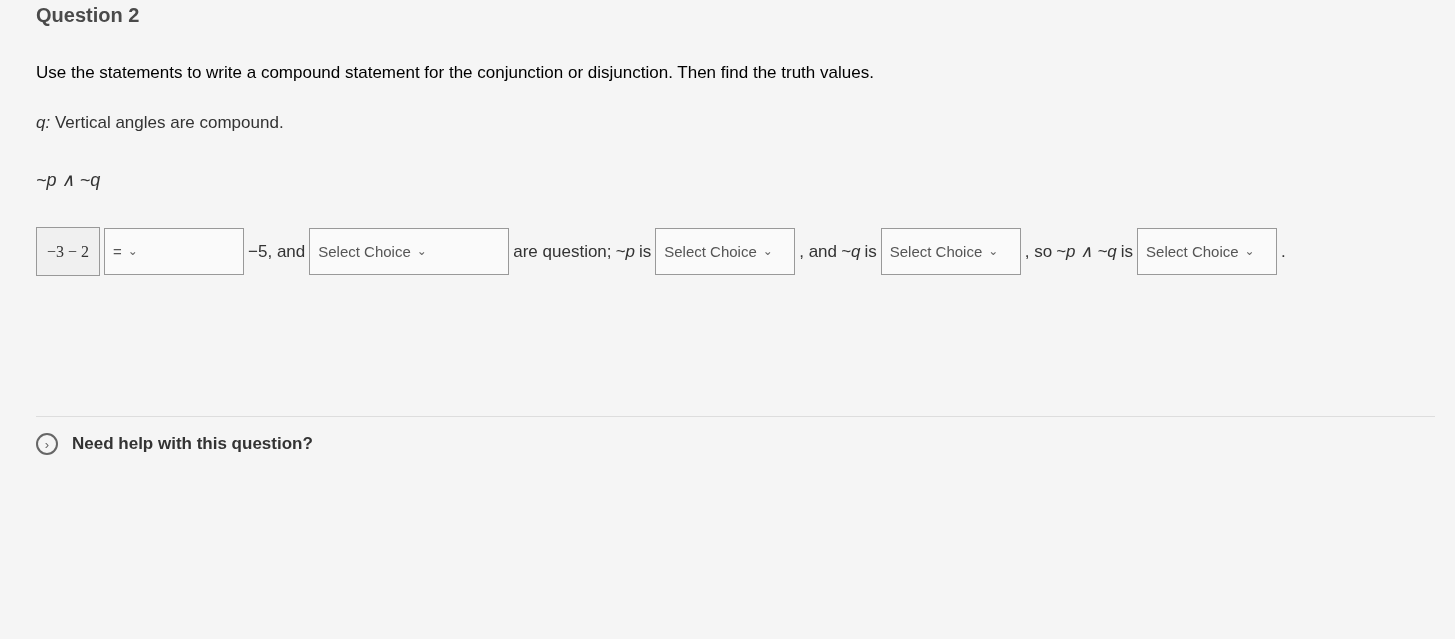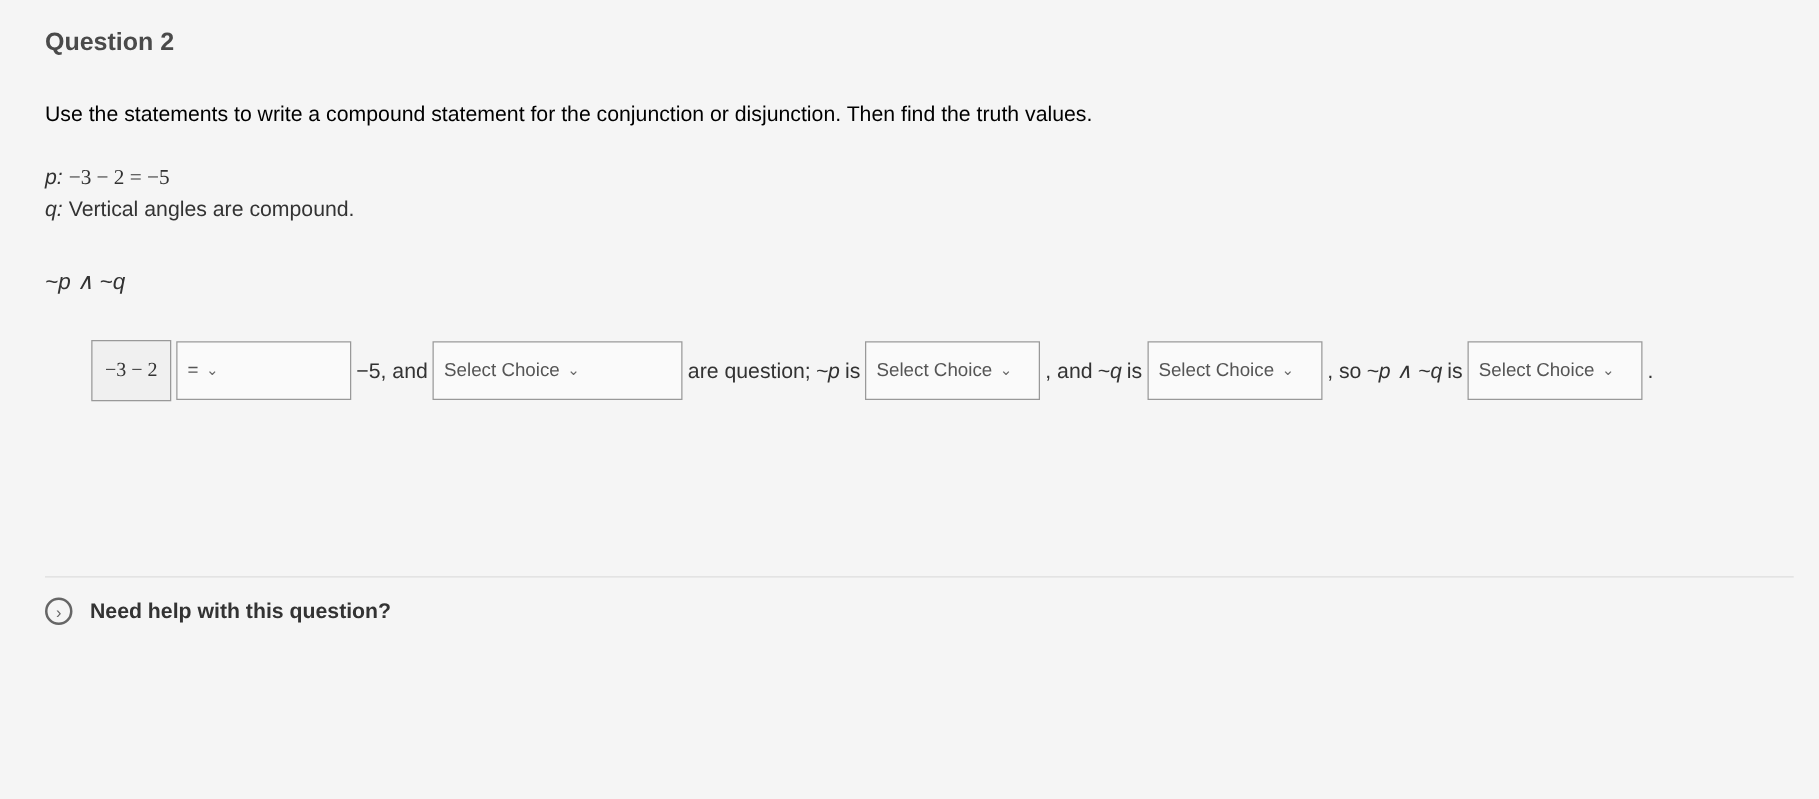--- a/index.html
+++ b/index.html
@@ -9,21 +9,21 @@
     }
     body {
       font-family: Arial, Helvetica, sans-serif;
       background: #f5f5f5;
       padding: 0;
       width: 1455px;
       height: 639px;
       color: #333;
     }
     .container {
-      padding: 23px 20px 20px 36px;
+      padding: 4px 20px 20px 36px;
     }
     .question-title {
       font-size: 20px;
       font-weight: bold;
       color: #4a4a4a;
       margin-bottom: 36px;
     }
     .instructions {
       font-size: 17px;
       color: #000000;
@@ -52,21 +52,20 @@
       margin-bottom: 36px;
     }
     .answer-section {
       font-size: 17px;
       color: #333;
       line-height: 2.2;
       display: flex;
       flex-wrap: wrap;
       align-items: center;
       gap: 4px;
-      margin-left: 37px;
     }
     .answer-box {
       border: 1px solid #999;
       padding: 6px 10px;
       background: #f0f0f0;
       font-family: Georgia, serif;
       font-size: 16px;
       min-width: 60px;
       display: inline-block;
       text-align: center;
@@ -130,24 +129,20 @@
 </head>
 <body>
 
 <div class="container">
   <div class="question-title">Question 2</div>
 
   <div class="instructions">Use the statements to write a compound statement for the conjunction or disjunction. Then find the truth values.</div>
 
   <div class="statements">
     <div class="statement-line">
-      <span class="var">p:</span>
-      <span class="math">−3 − 2 = −5</span>
-    </div>
-    <div class="statement-line">
       <span class="var">q:</span>
       <span style="font-style:normal">Vertical angles are compound.</span>
     </div>
   </div>
 
   <div class="expression">~p ∧ ~q</div>
 
   <div class="answer-section">
     <span class="answer-box">−3 − 2</span>
 

